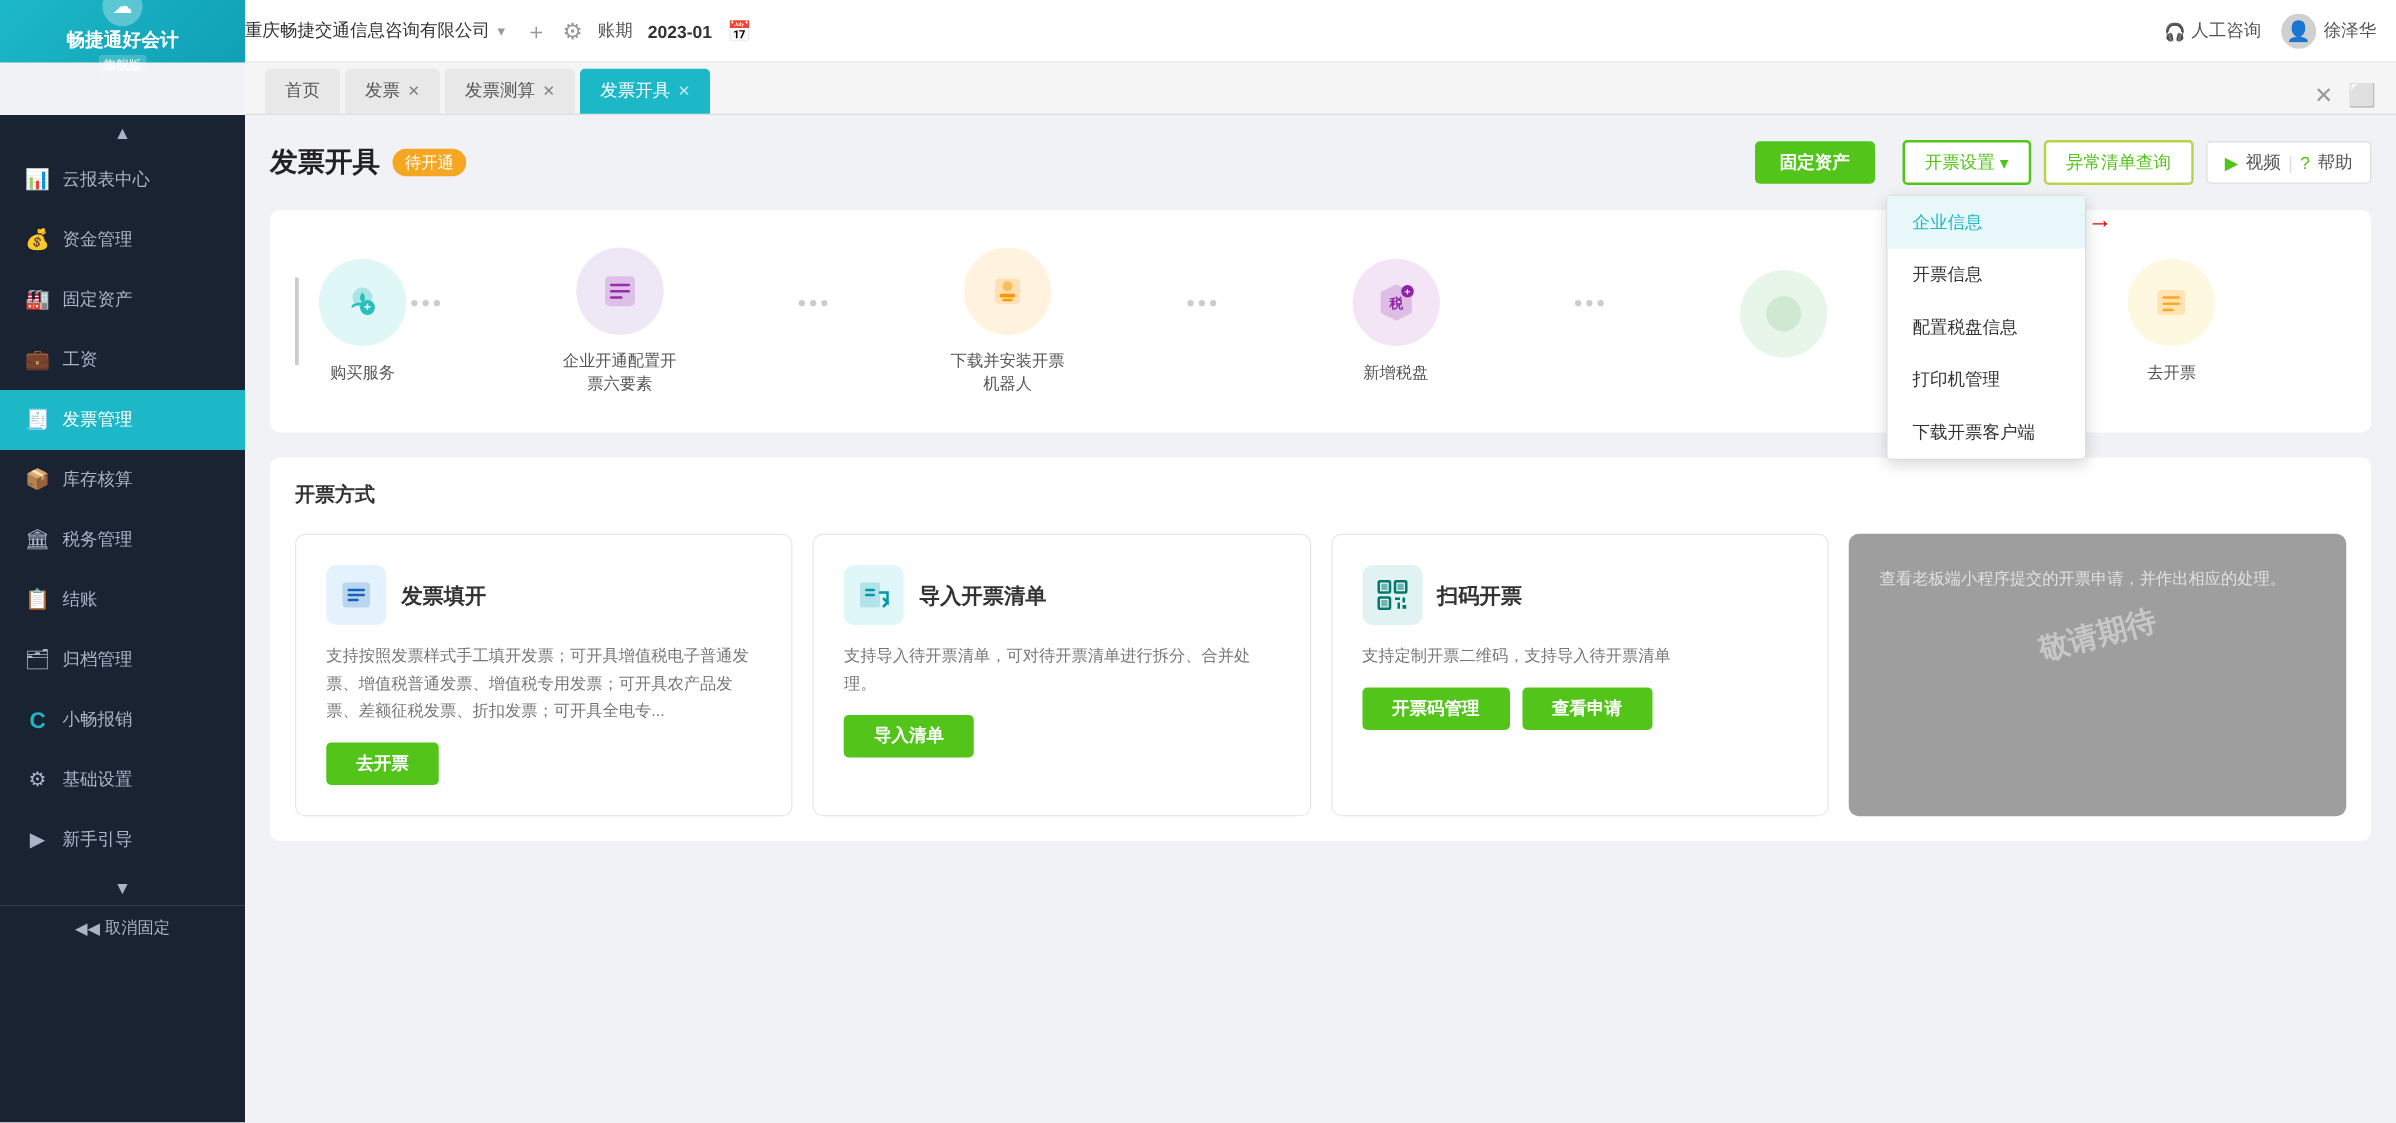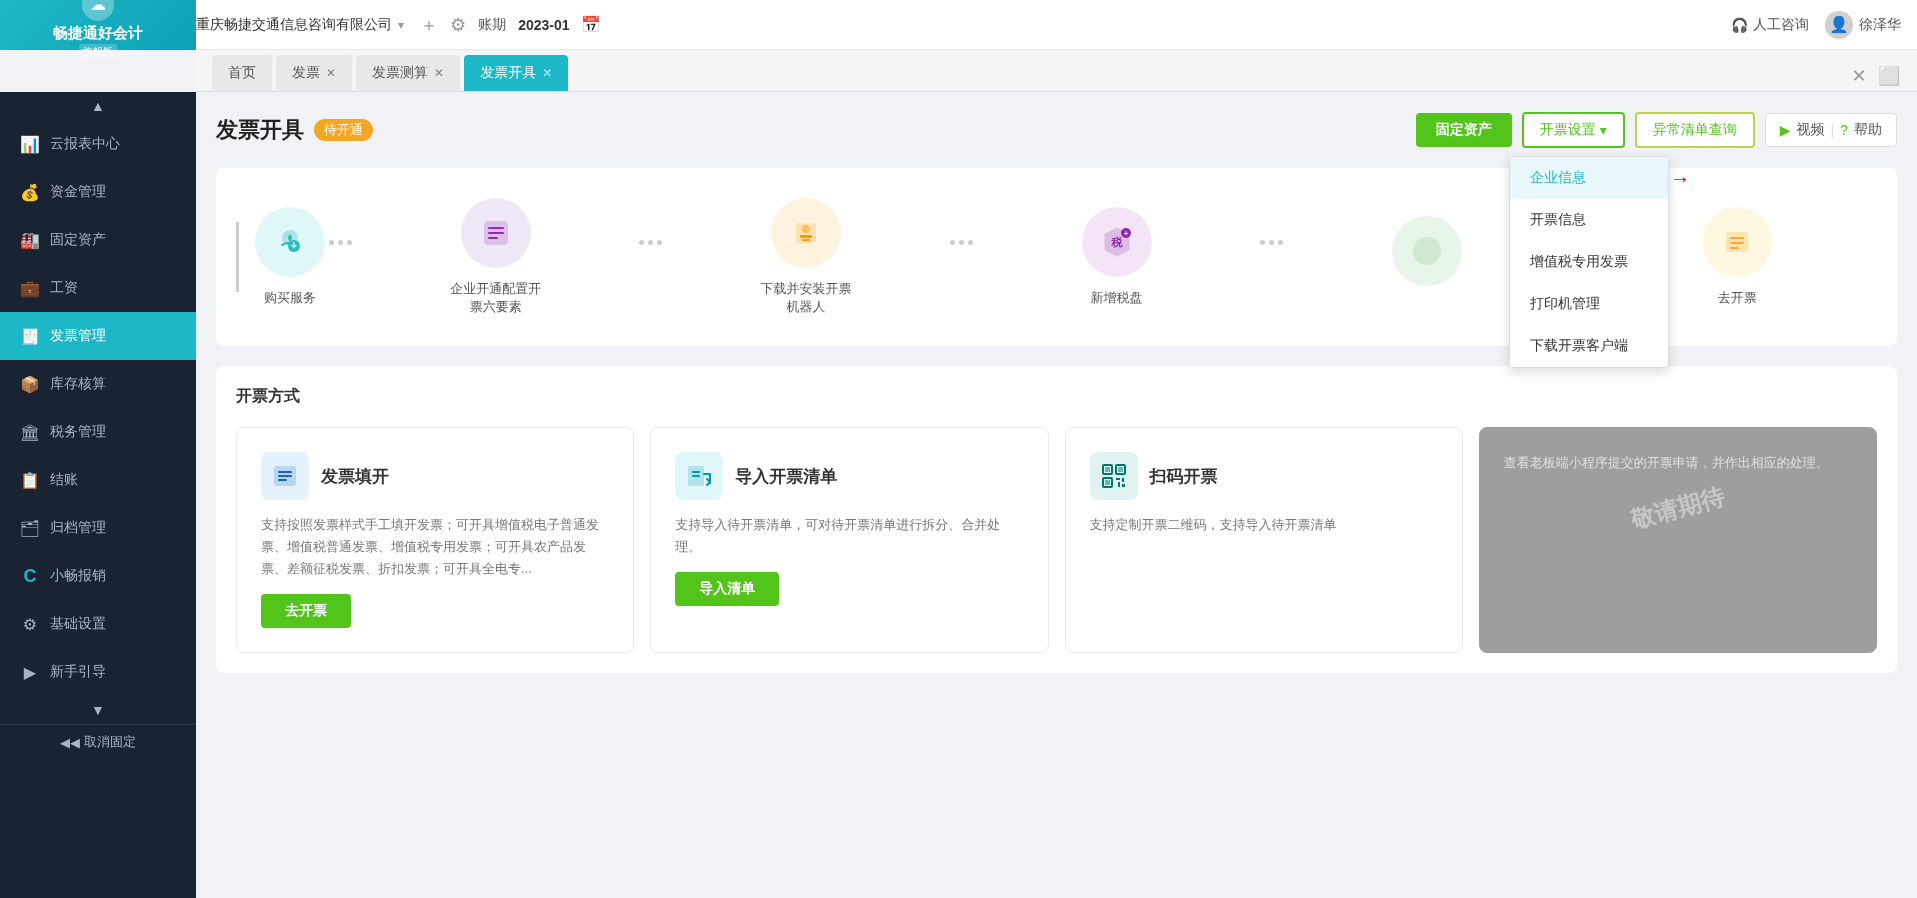--- a/index.html
+++ b/index.html
@@ -201,20 +201,21 @@
       background: #fff;
       color: #52c41a;
       border: 2px solid #52c41a;
       padding: 7px 16px;
       border-radius: 4px;
       font-size: 14px;
       cursor: pointer;
       display: flex;
       align-items: center;
       gap: 4px;
+      margin-left: 12px;
     }
     .btn-outline-gray {
       background: #fff;
       color: #52c41a;
       border: 2px solid #b8d44a;
       padding: 7px 16px;
       border-radius: 4px;
       font-size: 14px;
       cursor: pointer;
     }
@@ -530,21 +531,21 @@
 
         <div class="dropdown-menu" style="right:228px;top:44px;">
           <div class="dropdown-item highlighted" style="position:relative;">
             <span>企业信息</span>
             <span style="position:absolute;right:-22px;top:8px;color:#e00;font-size:20px;font-weight:bold;">→</span>
           </div>
           <div class="dropdown-item">
             <span>开票信息</span>
           </div>
           <div class="dropdown-item">
-            <span>增值税专用发票</span>
+            <span>配置税盘信息</span>
           </div>
           <div class="dropdown-item">
             <span>打印机管理</span>
           </div>
           <div class="dropdown-item">
             <span>下载开票客户端</span>
           </div>
         </div>
       </div>
     </div>
@@ -711,20 +712,24 @@
                   <rect x="22" y="16" width="2" height="4" fill="#00796b"></rect>
                   <rect x="18" y="20" width="2" height="5" fill="#00796b"></rect>
                   <rect x="22" y="22" width="3" height="3" fill="#00796b"></rect>
                 </svg>
             </div>
             <span class="method-title">扫码开票</span>
           </div>
           <div class="method-desc">
             支持定制开票二维码，支持导入待开票清单
           </div>
+          <div style="display:flex;gap:10px;">
+            <button class="method-btn">开票码管理</button>
+            <button class="method-btn">查看申请</button>
+          </div>
         </div>
 
         <div class="method-card disabled">
           <div class="method-desc">
             查看老板端小程序提交的开票申请，并作出相应的处理。
           </div>
           <div class="waiting-overlay">
             <span class="waiting-text" style="transform:rotate(-15deg);opacity:0.6;font-size:24px;color:rgba(255,255,255,0.7);">敬请期待</span>
           </div>
         </div>

